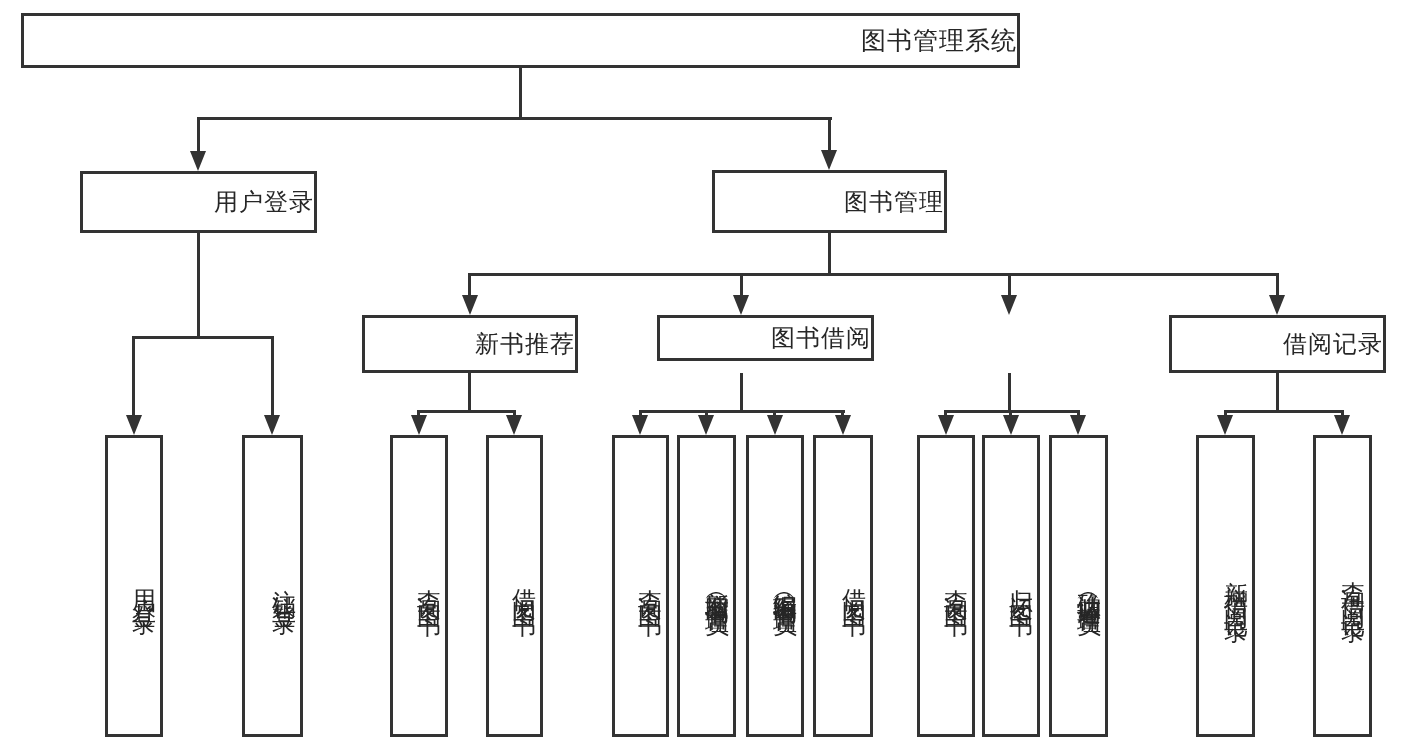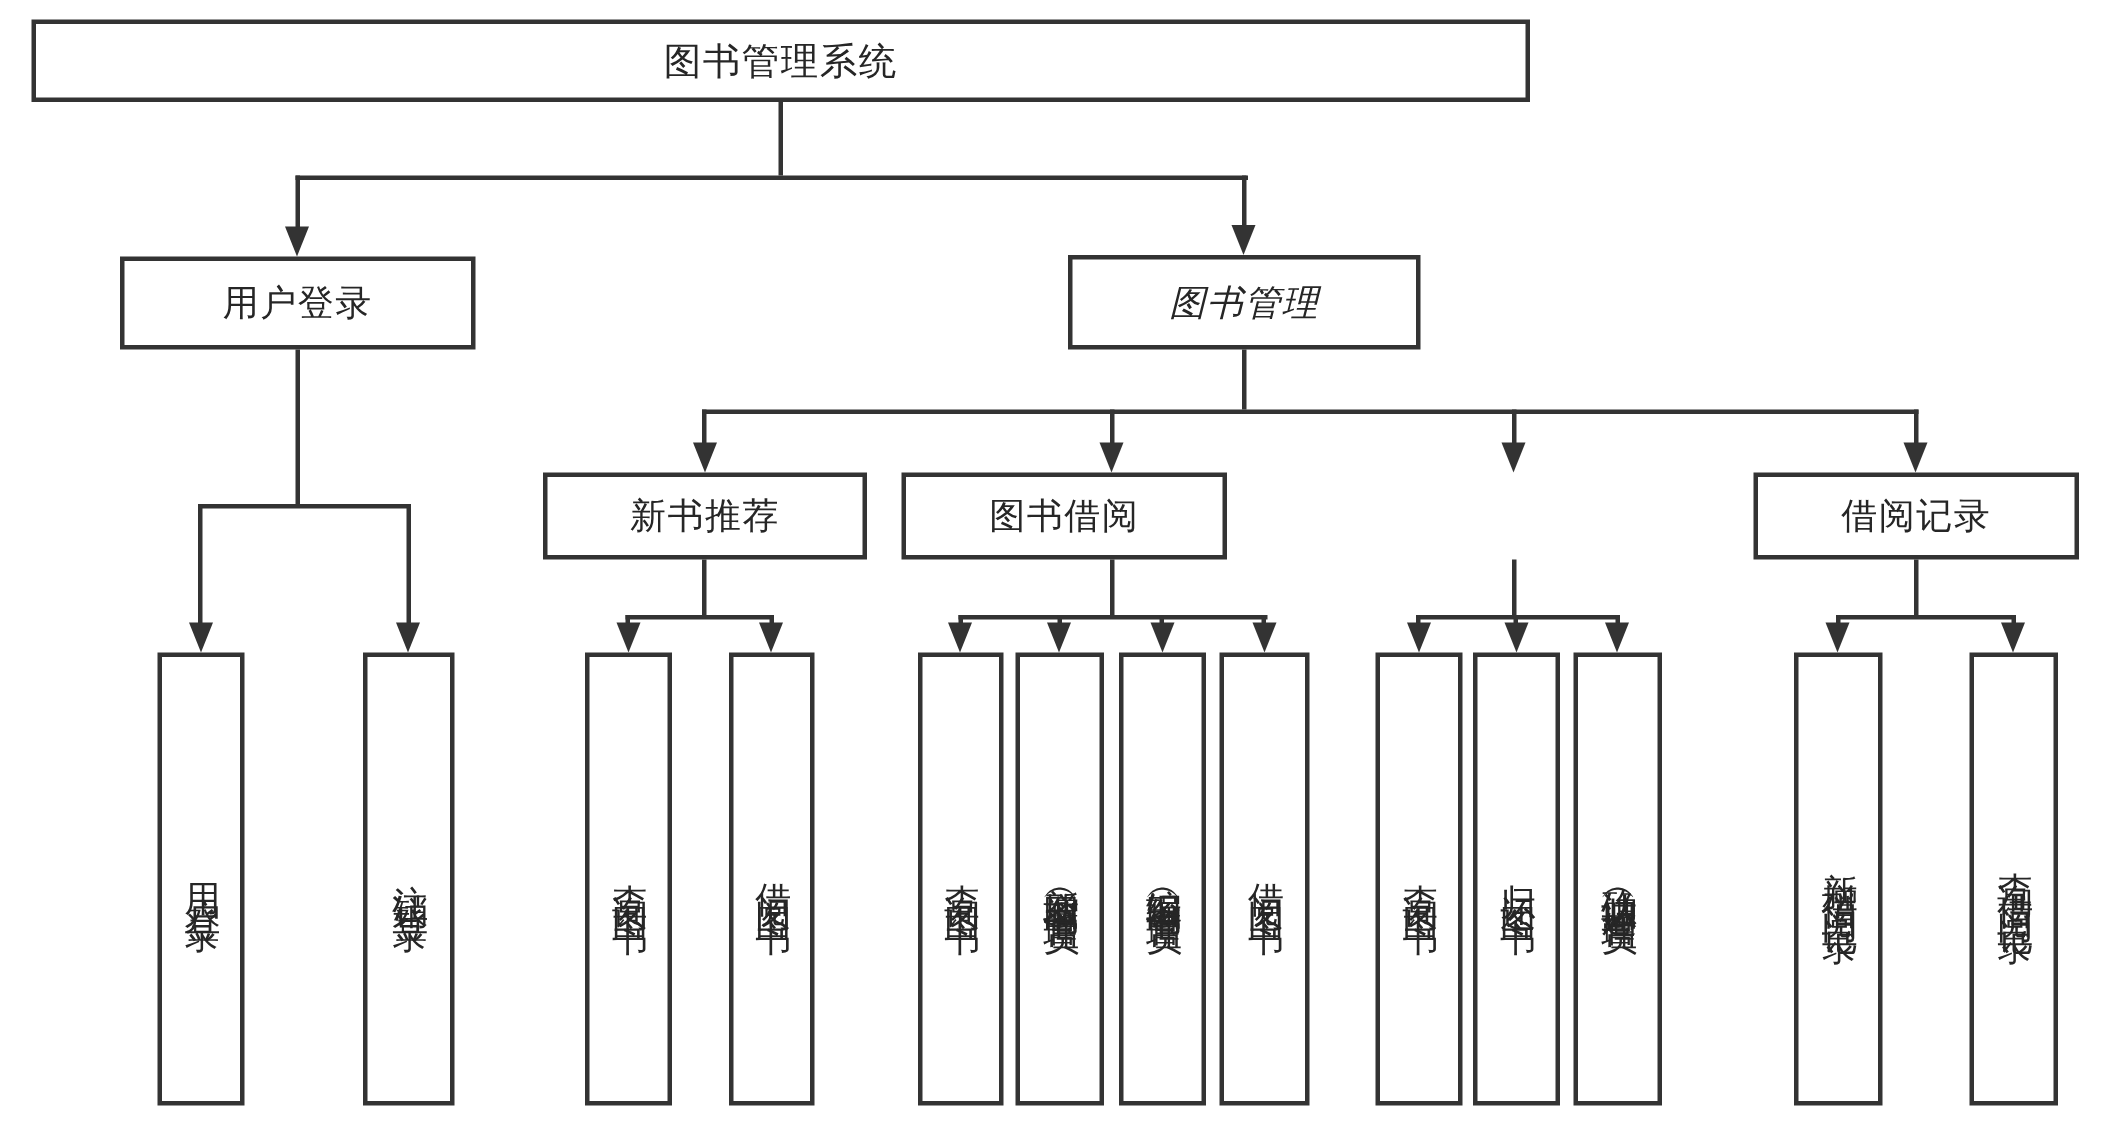--- a/index.html
+++ b/index.html
@@ -13,21 +13,21 @@
     background:#ffffff;
     overflow:hidden;
   }
   .box {
     position:absolute;
     border:3px solid #333333;
     background:#ffffff;
     box-sizing:border-box;
     display:flex;
     align-items:center;
-    justify-content:center;
+    justify-content:flex-end;
     color:#262626;
   }
   .hbox { font-size:24px; letter-spacing:1px; }
   .root { font-size:25px; }
   .leaf { top:435px; height:302px; }
   .vtext {
     writing-mode:vertical-rl;
     text-orientation:mixed;
     font-size:24px;
     letter-spacing:8px;
@@ -60,28 +60,28 @@
 
 <div class="canvas">
 
   <div class="box hbox root" style="left:21px; top:13px; width:999px; height:55px;">
     <span>图书管理系统</span>
   </div>
 
   <div class="box hbox" style="left:80px; top:171px; width:237px; height:62px;">
     <span>用户登录</span>
   </div>
-  <div class="box hbox" style="left:712px; top:170px; width:235px; height:63px;font-style:italic;">
+  <div class="box hbox" style="left:712px; top:170px; width:235px; height:63px;">
     <span>图书管理</span>
   </div>
 
   <div class="box hbox" style="left:362px; top:315px; width:216px; height:58px;">
     <span>新书推荐</span>
   </div>
-  <div class="box hbox" style="left:601px; top:315px; width:217px; height:58px;">
+  <div class="box hbox" style="left:657px; top:315px; width:217px; height:46px;">
     <span>图书借阅</span>
   </div>
   <div class="box hbox" style="left:1169px; top:315px; width:217px; height:58px;">
     <span>借阅记录</span>
   </div>
 
   <div class="box leaf" style="left:105px; width:58px;">
     <span class="vtext">用户登录</span>
   </div>
   <div class="box leaf" style="left:242px; width:61px;">

